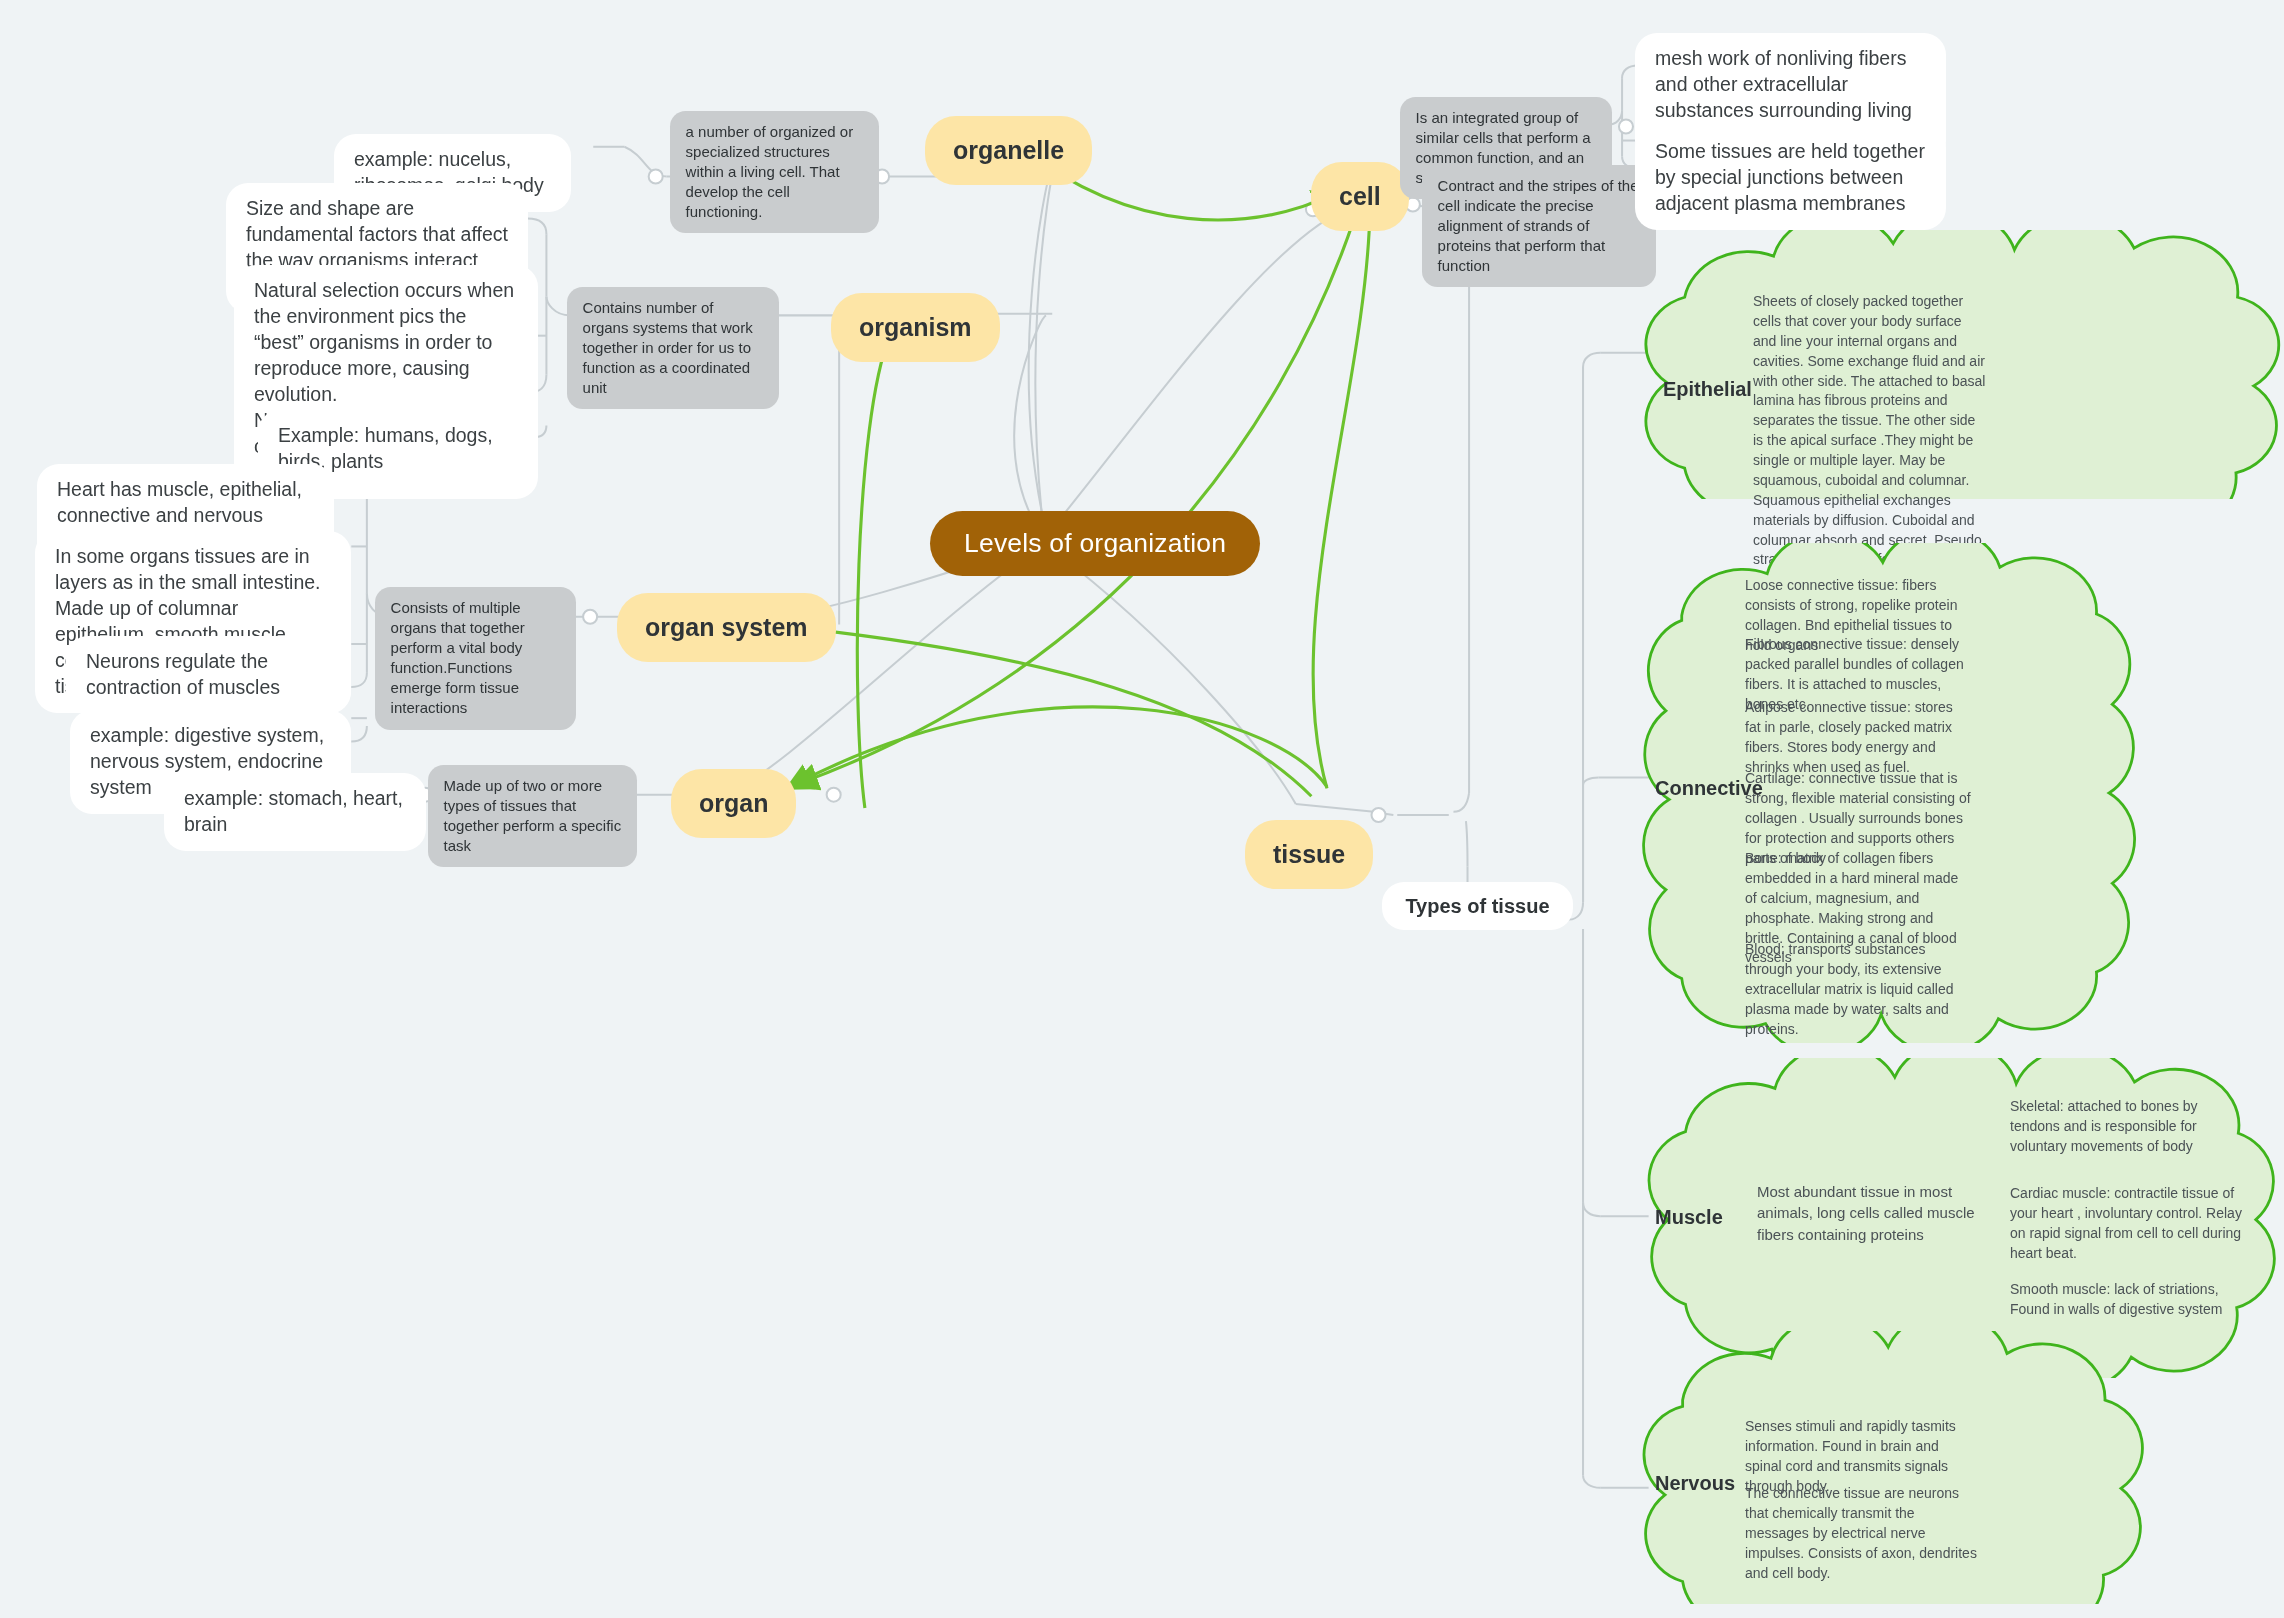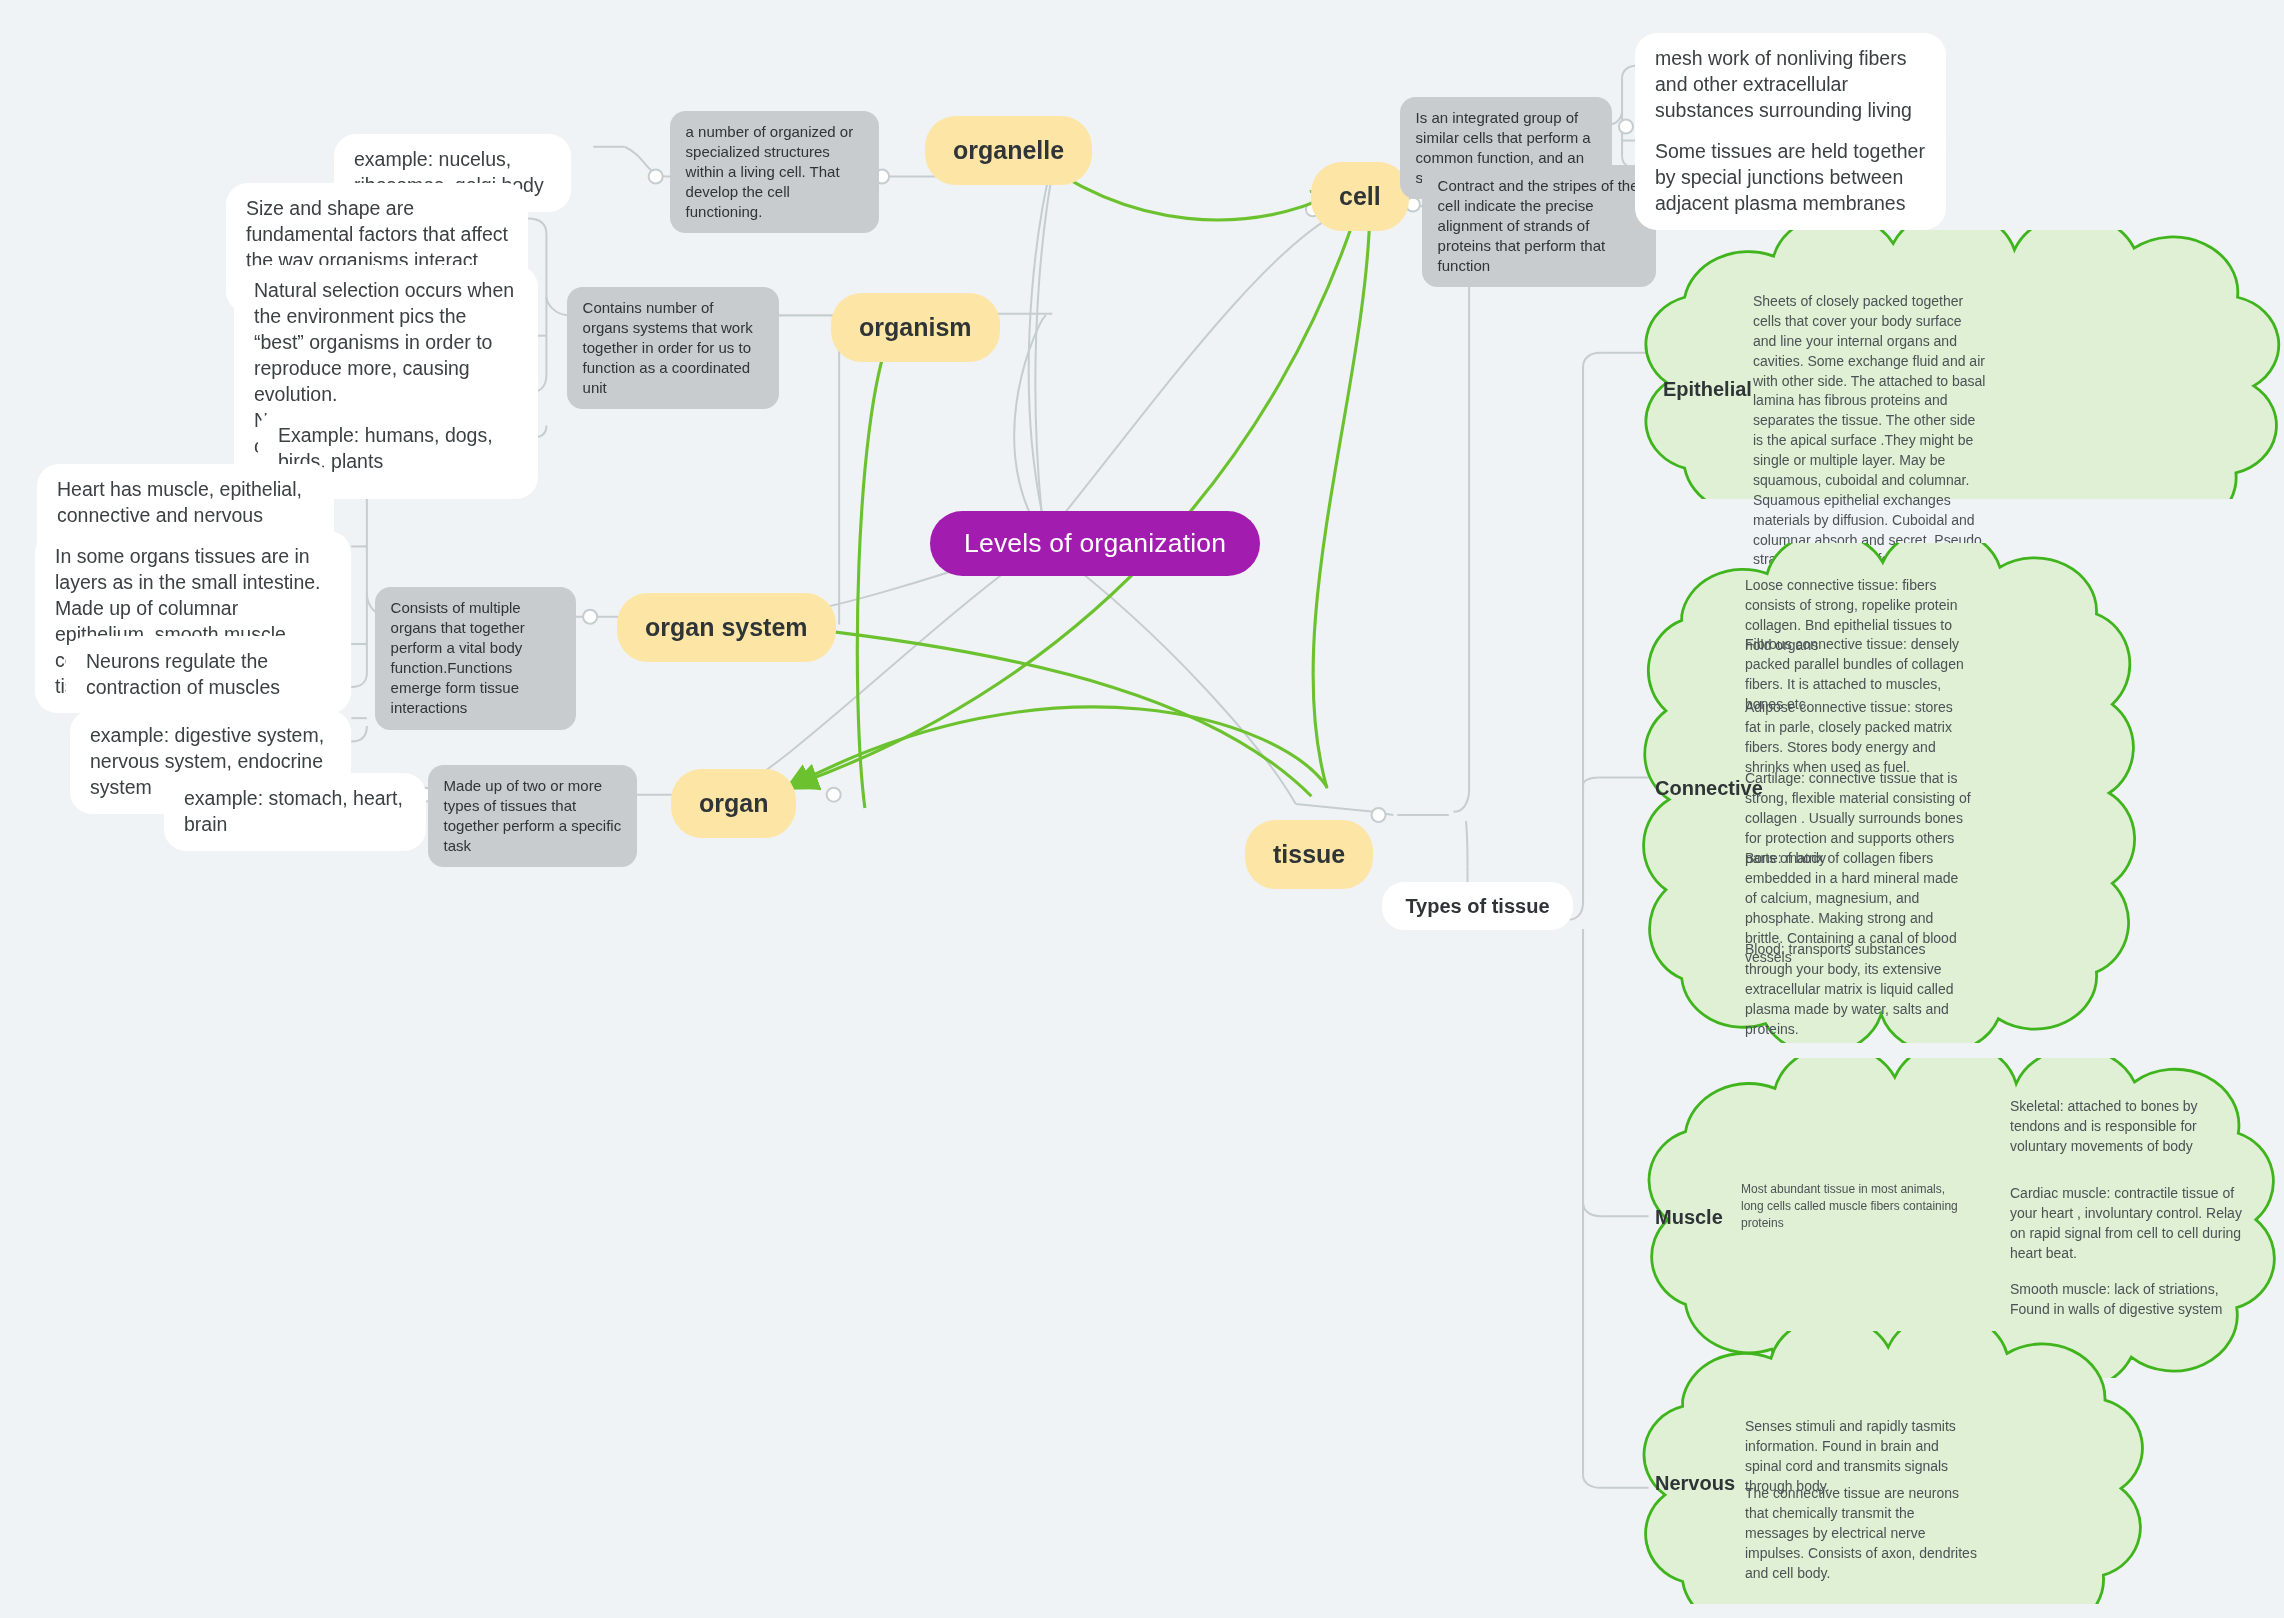--- a/index.html
+++ b/index.html
@@ -11,21 +11,21 @@
     color: #3b4043;
     position: relative;
     overflow: hidden;
   }
   #canvas { position:absolute; inset:0; }
   svg.wires { position:absolute; left:0; top:0; width:2284px; height:1619px; pointer-events:none; }
   .node { position:absolute; }
 
   
   .central {
-    background:#a21caf; color:#ffffff;
+    background:#a16207; color:#ffffff;
     border-radius:36px;
     padding:17px 34px;
     font-size:26.5px; font-weight:400;
     letter-spacing:0.2px;
     white-space:nowrap;
   }
   
   .level {
     background:#fde5a6; color:#2f3437;
     border-radius:31px;
@@ -64,21 +64,21 @@
   .cloud svg { position:absolute; left:0; top:0; width:100%; height:100%; }
   .cloud-title {
     position:absolute;
     font-size:20px; font-weight:700; color:#2f3437;
     white-space:nowrap;
   }
   .leaf {
     position:absolute;
     font-size:14px; line-height:1.42; color:#4b5256;
   }
-  .leaf.mid { font-size:12px; }
+  .leaf.mid { font-size:15px;margin-left:16px; }
 </style>
 </head>
 <body>
 
 <div id="canvas">
 
   <svg class="wires" viewBox="0 0 2926 2074">
     <defs>
       <marker id="arrowGreen" markerWidth="9" markerHeight="9" refX="7" refY="4.5" orient="auto">
         <path d="M0,0 L9,4.5 L0,9 z" fill="#6cc22e"></path>

